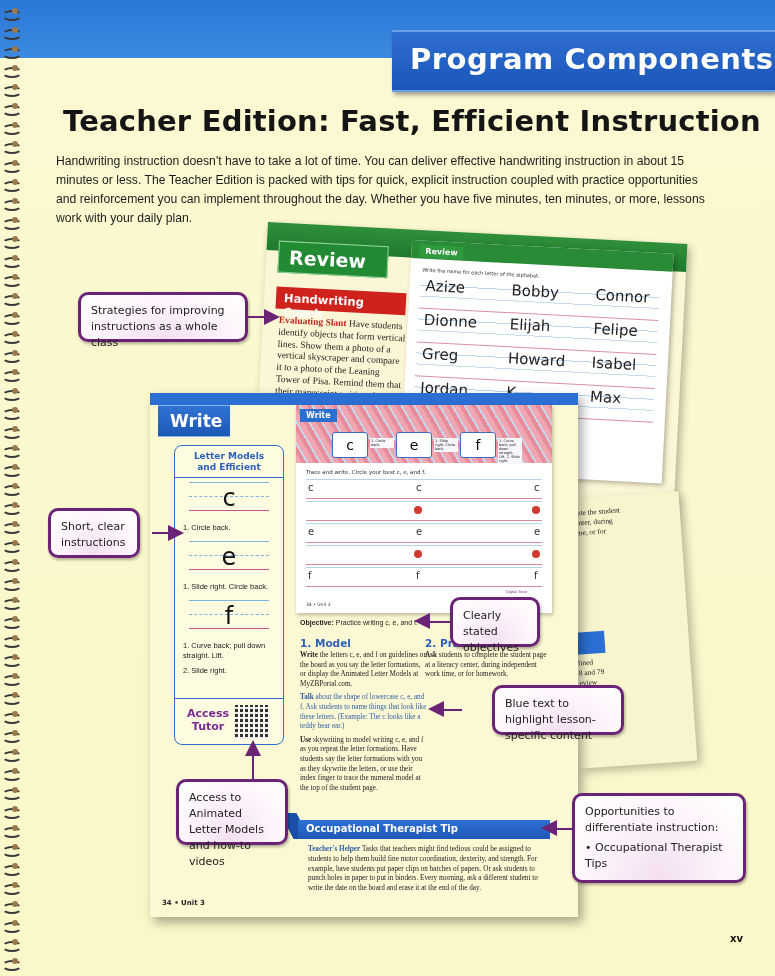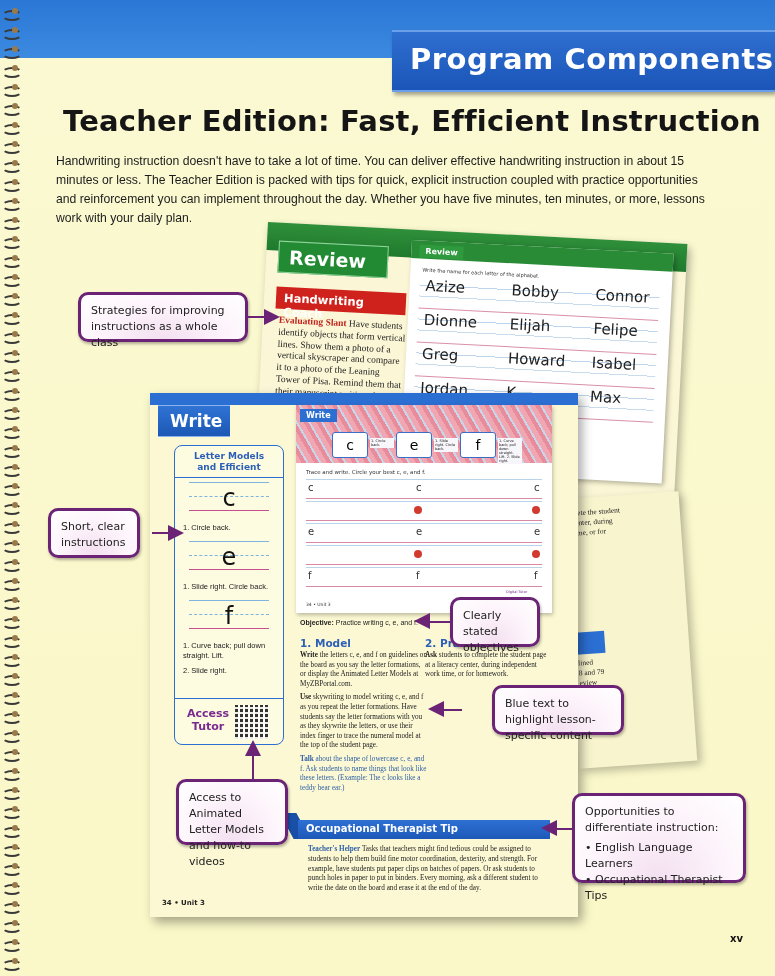--- a/index.html
+++ b/index.html
@@ -300,22 +300,22 @@
     </div>
 
     <div class="objective">
       <b>Objective:</b>
       <span>Practice writing c, e, and f.</span>
     </div>
 
     <div class="col1">
       <div class="sec-h">1. Model</div>
       <p class="body-t"><b>Write</b> <span>the letters c, e, and f on guidelines on the board as you say the letter formations, or display the Animated Letter Models at MyZBPortal.com.</span></p>
+      <p class="body-t blue"><b>Talk</b> <span>about the shape of lowercase c, e, and f. Ask students to name things that look like these letters. (Example: The c looks like a teddy bear ear.)</span></p>
       <p class="body-t"><b>Use</b> <span>skywriting to model writing c, e, and f as you repeat the letter formations. Have students say the letter formations with you as they skywrite the letters, or use their index finger to trace the numeral model at the top of the student page.</span></p>
-      <p class="body-t blue"><b>Talk</b> <span>about the shape of lowercase c, e, and f. Ask students to name things that look like these letters. (Example: The c looks like a teddy bear ear.)</span></p>
     </div>
 
     <div class="col2">
       <div class="sec-h">2. Practice</div>
       <p class="body-t"><b>Ask</b> <span>students to complete the student page at a literacy center, during independent work time, or for homework.</span></p>
     </div>
 
     <div class="ot-flag"></div>
     <div class="ot-bar">Occupational Therapist Tip</div>
     <div class="ot-text">
@@ -342,21 +342,20 @@
   <div class="arrow-line" style="left:440px;top:709px;width:22px;"></div>
   <div class="arrow-head" style="left:428px;top:701px;border-right:16px solid #6b2475;border-top:8px solid transparent;border-bottom:8px solid transparent;"></div>
 
   <div class="callout" style="left:176px;top:779px;width:112px;height:66px;">Access to Animated Letter Models and how-to videos</div>
   <div class="arrow-line" style="left:252px;top:756px;width:2px;height:24px;"></div>
   <div class="arrow-head" style="left:245px;top:740px;border-bottom:16px solid #6b2475;border-left:8px solid transparent;border-right:8px solid transparent;"></div>
 
   <div class="callout" style="left:572px;top:793px;width:174px;height:90px;">
     <div>Opportunities to differentiate instruction:</div>
     <ul>
-      <li>English Language Learners</li>
       <li>Occupational Therapist Tips</li>
     </ul>
   </div>
   <div class="arrow-line" style="left:555px;top:828px;width:18px;"></div>
   <div class="arrow-head" style="left:541px;top:820px;border-right:16px solid #6b2475;border-top:8px solid transparent;border-bottom:8px solid transparent;"></div>
 
   <div class="footer-cap">Grade 2M Teacher Edition pages</div>
   <div class="folio">xv</div>
 </div>
 

